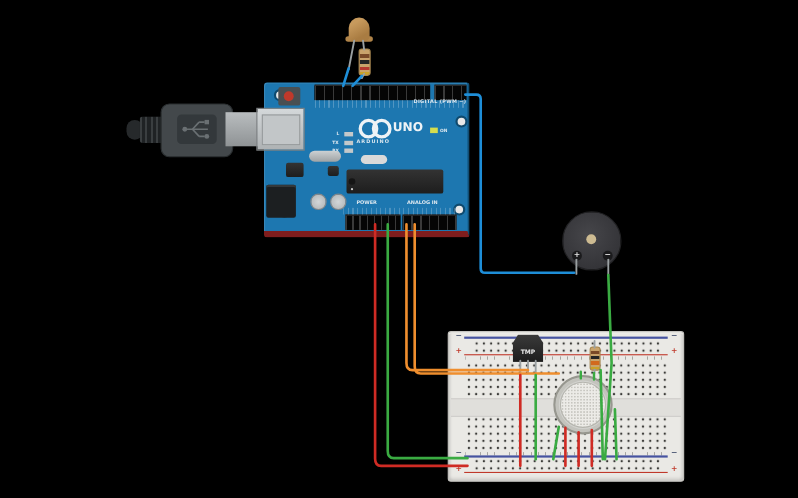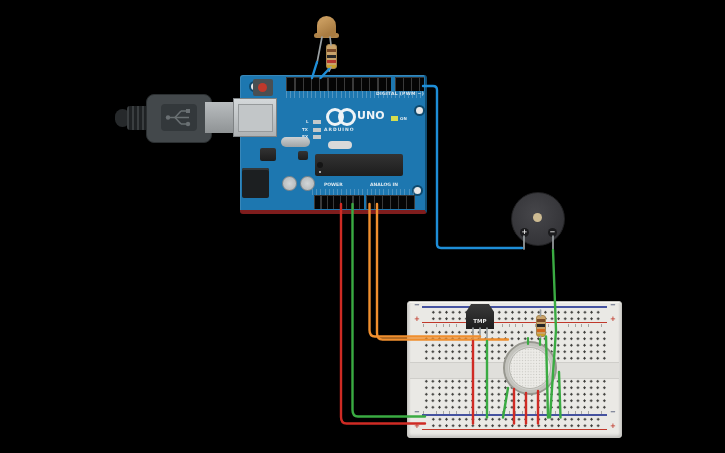--- a/index.html
+++ b/index.html
@@ -2,21 +2,21 @@
 <html><head>
 <meta charset="utf-8">
 <style>
   html,body{margin:0;padding:0;background:#000;}
   #stage{position:relative;width:725px;height:453px;background:#000;overflow:hidden;
          font-family:"DejaVu Sans","Liberation Sans",sans-serif;}
   .abs{position:absolute;}
 
   
   .board{left:240px;top:75px;width:185px;height:135px;background:#1d77b0;
-         border-radius:3px;border-right:2px solid #114e74;border-bottom:4px solid #7f1d1d;
+         border-radius:3px;border-right:2px solid #114e74;border-bottom:6px solid #7f1d1d;
          box-shadow:inset 1px 1px 0 rgba(255,255,255,.12);}
   .screw{width:7px;height:7px;border-radius:50%;background:#e8e8e8;border:2px solid #0f4a6e;}
   .hdr{background:#0d0d0d;border-top:1px solid #333;}
   .hdr.p83{background-image:repeating-linear-gradient(90deg,#3a3a3a 0 1.2px,#050505 1.2px 8.3px);}
   .hdr.p80{background-image:repeating-linear-gradient(90deg,#3a3a3a 0 1.2px,#050505 1.2px 8px);}
   .hdr.p64{background-image:repeating-linear-gradient(90deg,#3a3a3a 0 1.2px,#050505 1.2px 6.4px);}
   .smudge{background-image:repeating-linear-gradient(90deg,rgba(220,230,240,.55) 0 1px,transparent 1px 4.2px);}
   .btxt{color:#dce8f0;font-weight:bold;white-space:nowrap;}
   .ledrect{background:#c3c8ca;}
   .ring{width:12px;height:12px;border:3px solid #eef3f6;border-radius:50%;}

